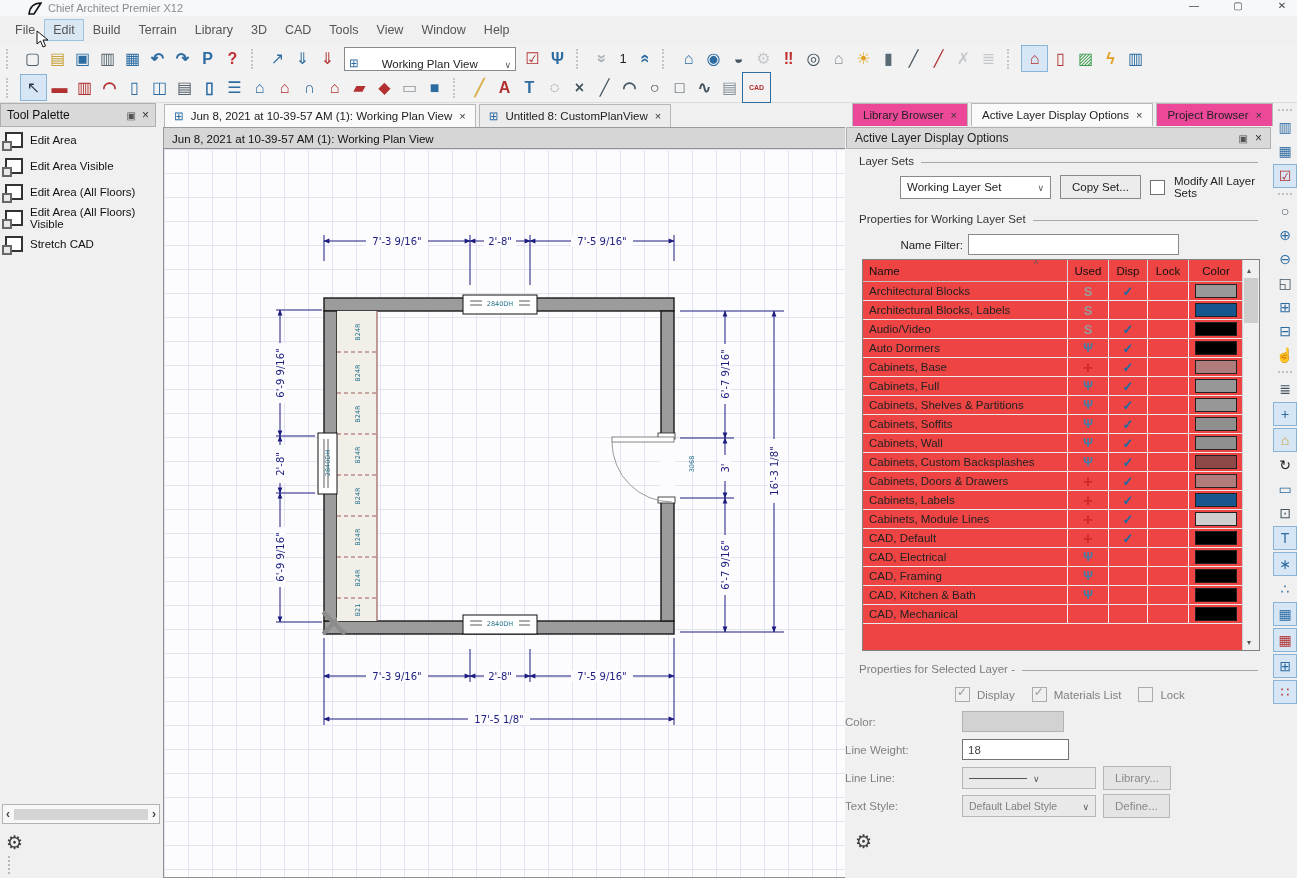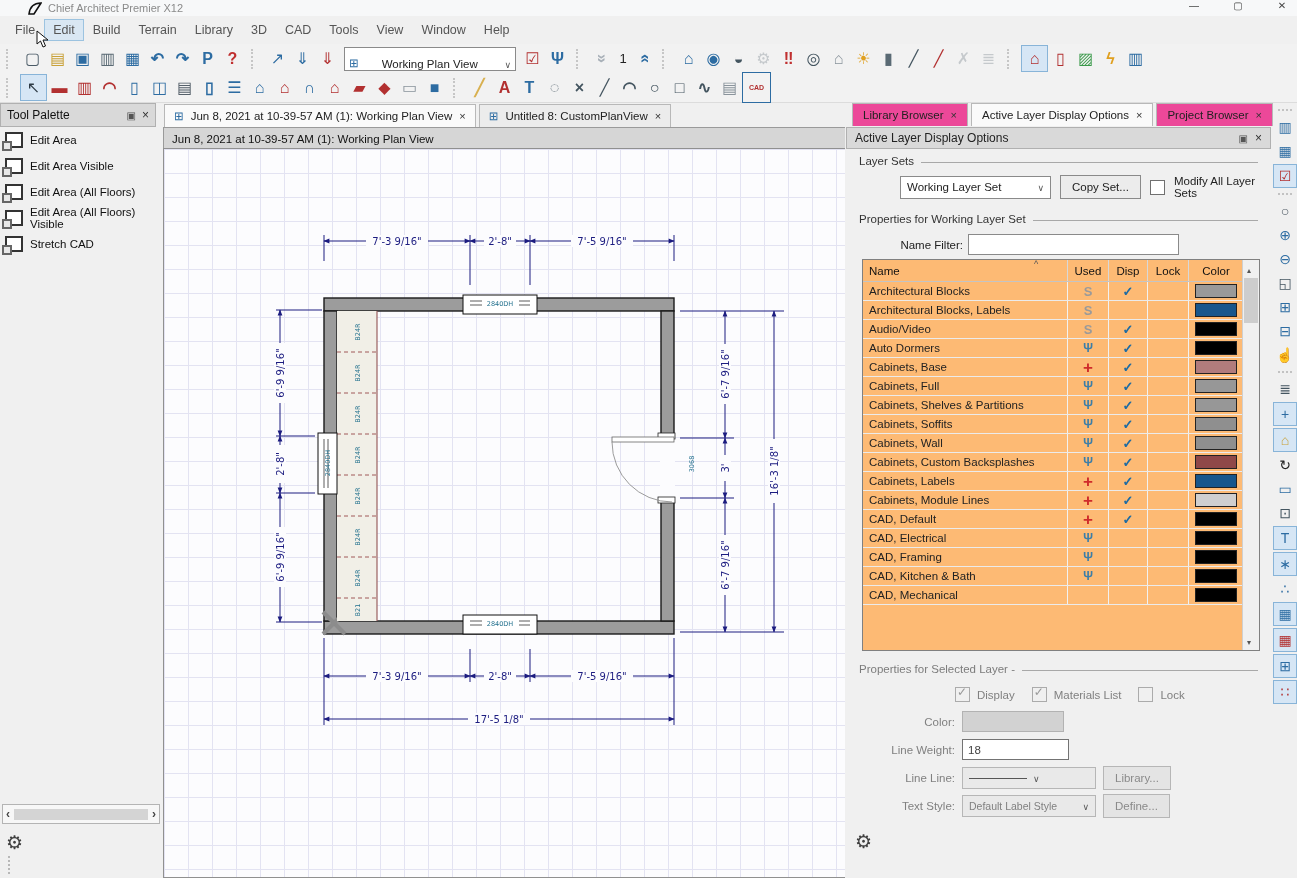--- a/index.html
+++ b/index.html
@@ -77,21 +77,21 @@
   .lsrow{position:absolute;left:55px;top:72px;display:flex;align-items:center;gap:9px}
   .dd{height:21px;border:1px solid #8a8a8a;background:#fff;display:flex;align-items:center;padding:0 6px;gap:6px;font-size:11.5px}
   .dd .txt{flex:1;white-space:nowrap;overflow:hidden}
   .btn{height:22px;padding:0 11px;background:#ececec;border:1px solid #8a8a8a;font-size:11.5px;display:flex;align-items:center;white-space:nowrap}
   .cb{width:13px;height:13px;border:1px solid #707070;background:#fff;flex:none}
   .cbd{width:13px;height:13px;border:1px solid #ababab;background:#f0f0f0;flex:none;position:relative}
   .cbd.checked::after{content:"\2713";position:absolute;left:1px;top:-3px;font-size:12px;color:#9a9a9a}
   .nfrow{position:absolute;left:0;top:131px;display:flex;align-items:center}
   .nfl{width:118px;text-align:right;font-size:11.5px;color:#222}
   .inp{width:203px;height:19px;border:1px solid #8a8a8a;background:#fff;margin-left:5px;font-size:11.5px;padding:0 3px}
-  .ltable{position:absolute;left:17px;right:12px;top:156px;height:390px;border:1px solid #808080;background:#fdba74;overflow:hidden}
+  .ltable{position:absolute;left:17px;right:12px;top:156px;height:390px;border:1px solid #808080;background:#ef4444;overflow:hidden}
   .ltin{position:absolute;left:0;top:0;right:16px;bottom:0;overflow:hidden}
   .lth{display:flex;height:21px;align-items:center;border-bottom:1px solid #c4c4c4;font-size:11.5px;color:#111;position:relative}
   .lth>div{border-left:1px solid #d8d8d8;height:100%;display:flex;align-items:center;justify-content:center}
   .lth>div:first-child{border-left:none;justify-content:flex-start;padding-left:6px}
   .c-name{flex:1}.c-used{width:40px}.c-disp{width:38px}.c-lock{width:40px}.c-color{width:54px}
   .sortcaret{position:absolute;left:45%;top:-1px;font-size:9px;color:#555}
   .sortcaret::before{content:"^"}
   .lrow{display:flex;height:18px;align-items:center;border-bottom:1px solid #ebebeb;font-size:11.5px}
   .lrow>div{height:100%;display:flex;align-items:center;justify-content:center;border-left:1px solid #f1f1f1}
   .lrow>div:first-child{border-left:none;justify-content:flex-start;padding-left:6px;overflow:hidden;white-space:nowrap}
@@ -101,21 +101,21 @@
   .uicon.plus::before{content:"+";color:#cf2b2b;font-weight:800;font-size:17px}
   .chk{color:#1c6ba3;font-weight:bold;font-size:13px}
   .chk::before{content:"\2713"}
   .sw{width:40px;height:12px;border:1px solid #222}
   .vsb{position:absolute;right:0;top:0;bottom:0;width:16px;background:#f0f0f0;border-left:1px solid #cfcfcf}
   .vsb .a-u{position:absolute;top:2px;left:4px}.vsb .a-d{position:absolute;bottom:2px;left:4px}
   .vthumb{position:absolute;left:1px;right:1px;top:18px;height:45px;background:#cdcdcd}
   .selwrap{color:#808080}
   .cbrow{position:absolute;left:110px;top:584px;display:flex;align-items:center;gap:7px;font-size:11.5px;color:#808080}
   .frow{position:absolute;left:0;display:flex;align-items:center;font-size:11.5px;color:#808080}
-  .flabel{width:110px;text-align:right;flex:none}
+  .flabel{width:110px;text-align:left;flex:none}
   .fctl{margin-left:7px}
   .swatchbig{width:100px;height:19px;background:#d2d2d2;border:1px solid #b2b2b2}
   .lwinp{width:100px;height:19px;border:1px solid #737373;background:#fff;color:#444;font-size:11.5px;display:flex;align-items:center;padding-left:5px}
   .ddd{height:20px;border:1px solid #b6b6b6;background:#e9e9e9;display:flex;align-items:center;padding:0 6px;gap:6px;color:#808080}
   .lsline{width:58px;border-top:1.5px solid #555}
   .bdis{background:#e4e4e4;border:1px solid #b6b6b6;color:#8a8a8a}
   
   .etoolbar{position:absolute;left:1273px;top:103px;width:24px;height:775px;background:#f0f0f0;display:flex;flex-direction:column;align-items:center;padding-top:2px}
   .eti{width:22px;height:22px;margin:1px 0;display:flex;align-items:center;justify-content:center;font-size:14px;line-height:1}
   .eti.active{background:#d6e6f5;border:1px solid #88b4d8}
@@ -655,20 +655,33 @@
             </div>
             <div class="c-disp">
               <span class="chk"></span>
             </div>
             <div class="c-lock"></div>
             <div class="c-color">
               <span class="sw" style="background: rgb(143, 72, 72);"></span>
             </div>
           </div>
 
+          <div class="lrow">
+            <div class="c-name">Cabinets, Doors &amp; Drawers</div>
+            <div class="c-used">
+              <span class="uicon plus"></span>
+            </div>
+            <div class="c-disp">
+              <span class="chk"></span>
+            </div>
+            <div class="c-lock"></div>
+            <div class="c-color">
+              <span class="sw" style="background: rgb(177, 124, 124);"></span>
+            </div>
+          </div>
 
 
           <div class="lrow">
             <div class="c-name">Cabinets, Labels</div>
             <div class="c-used">
               <span class="uicon plus"></span>
             </div>
             <div class="c-disp">
               <span class="chk"></span>
             </div>

